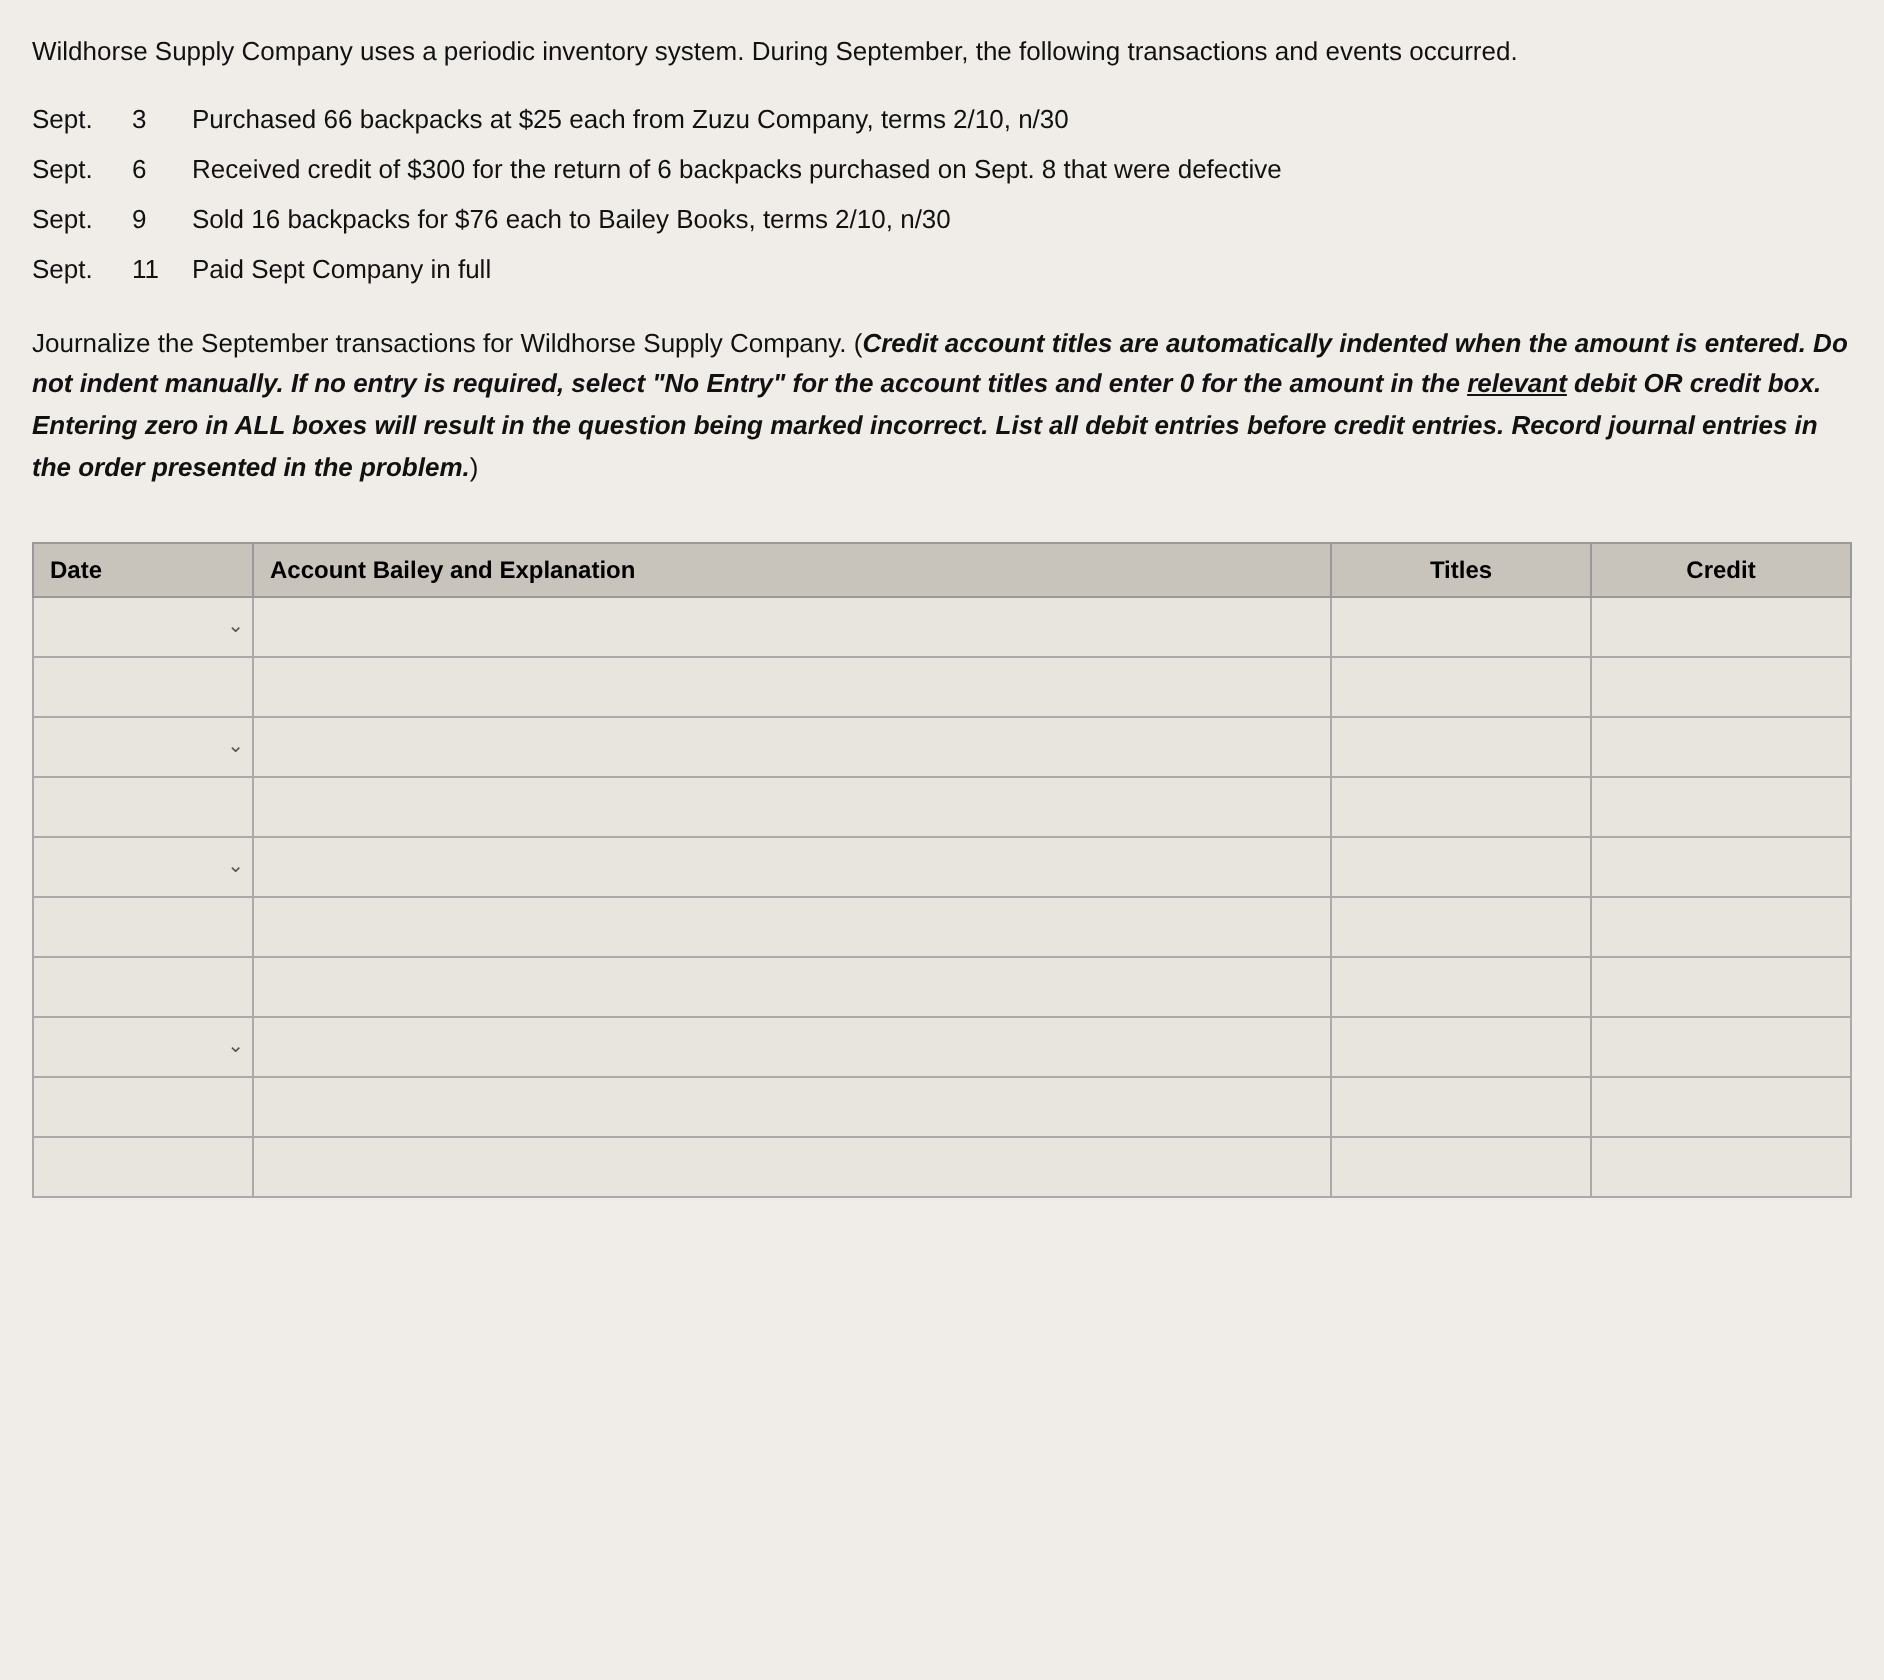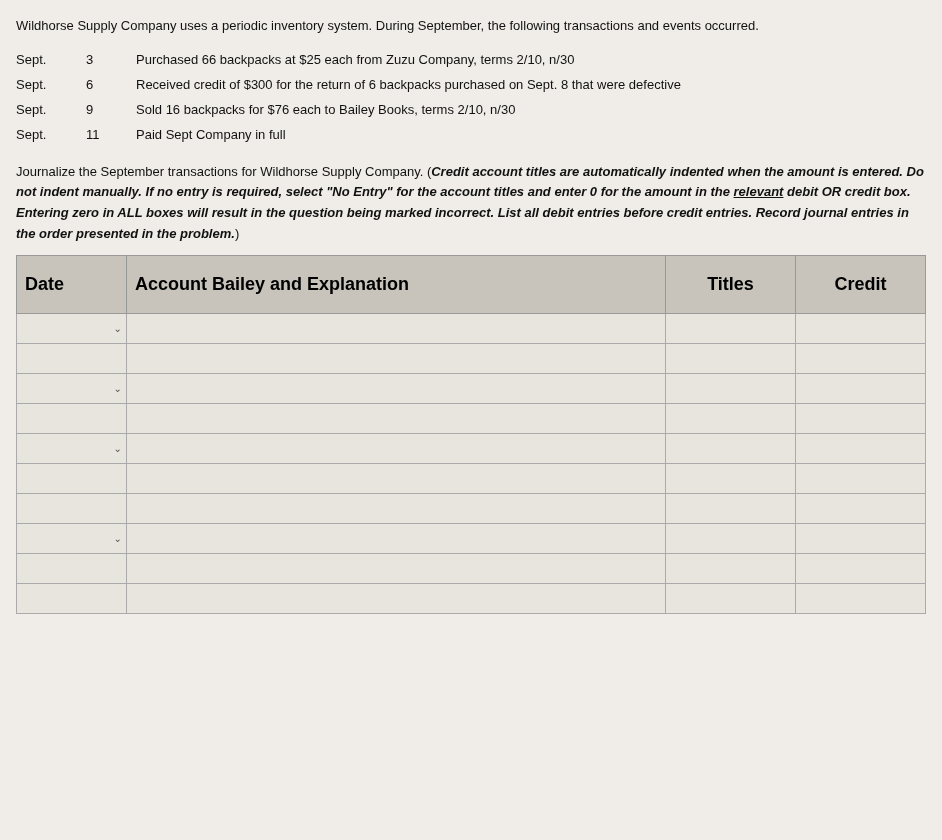--- a/index.html
+++ b/index.html
@@ -22,56 +22,55 @@
       color: #111;
     }
     .transactions {
       margin-bottom: 20px;
     }
     .transaction-row {
       display: flex;
       align-items: baseline;
       margin-bottom: 10px;
       color: #111;
-      gap: 20px;
     }
     .trans-month {
       width: 50px;
       font-size: 13px;
     }
     .trans-day {
       width: 30px;
       font-size: 13px;
     }
     .trans-desc {
       flex: 1;
       font-size: 13px;
     }
     .instructions {
       font-size: 13px;
       line-height: 1.6;
-      margin-bottom: 10px;
+      margin-bottom: 26px;
       color: #111;
     }
     .instructions em {
       font-style: italic;
       font-weight: bold;
     }
     .instructions u {
       text-decoration: underline;
     }
     .journal-table {
       width: 100%;
       border-collapse: collapse;
     }
     .journal-table thead tr th {
       background: #c8c4bc;
       border: 1px solid #999;
-      padding: 18px 8px;
-      font-size: 18px;
+      padding: 6px 8px;
+      font-size: 12px;
       font-weight: bold;
       text-align: left;
     }
     .journal-table thead tr th.debit-col,
     .journal-table thead tr th.credit-col {
       text-align: center;
       width: 130px;
     }
     .journal-table thead tr th.date-col {
       width: 110px;

